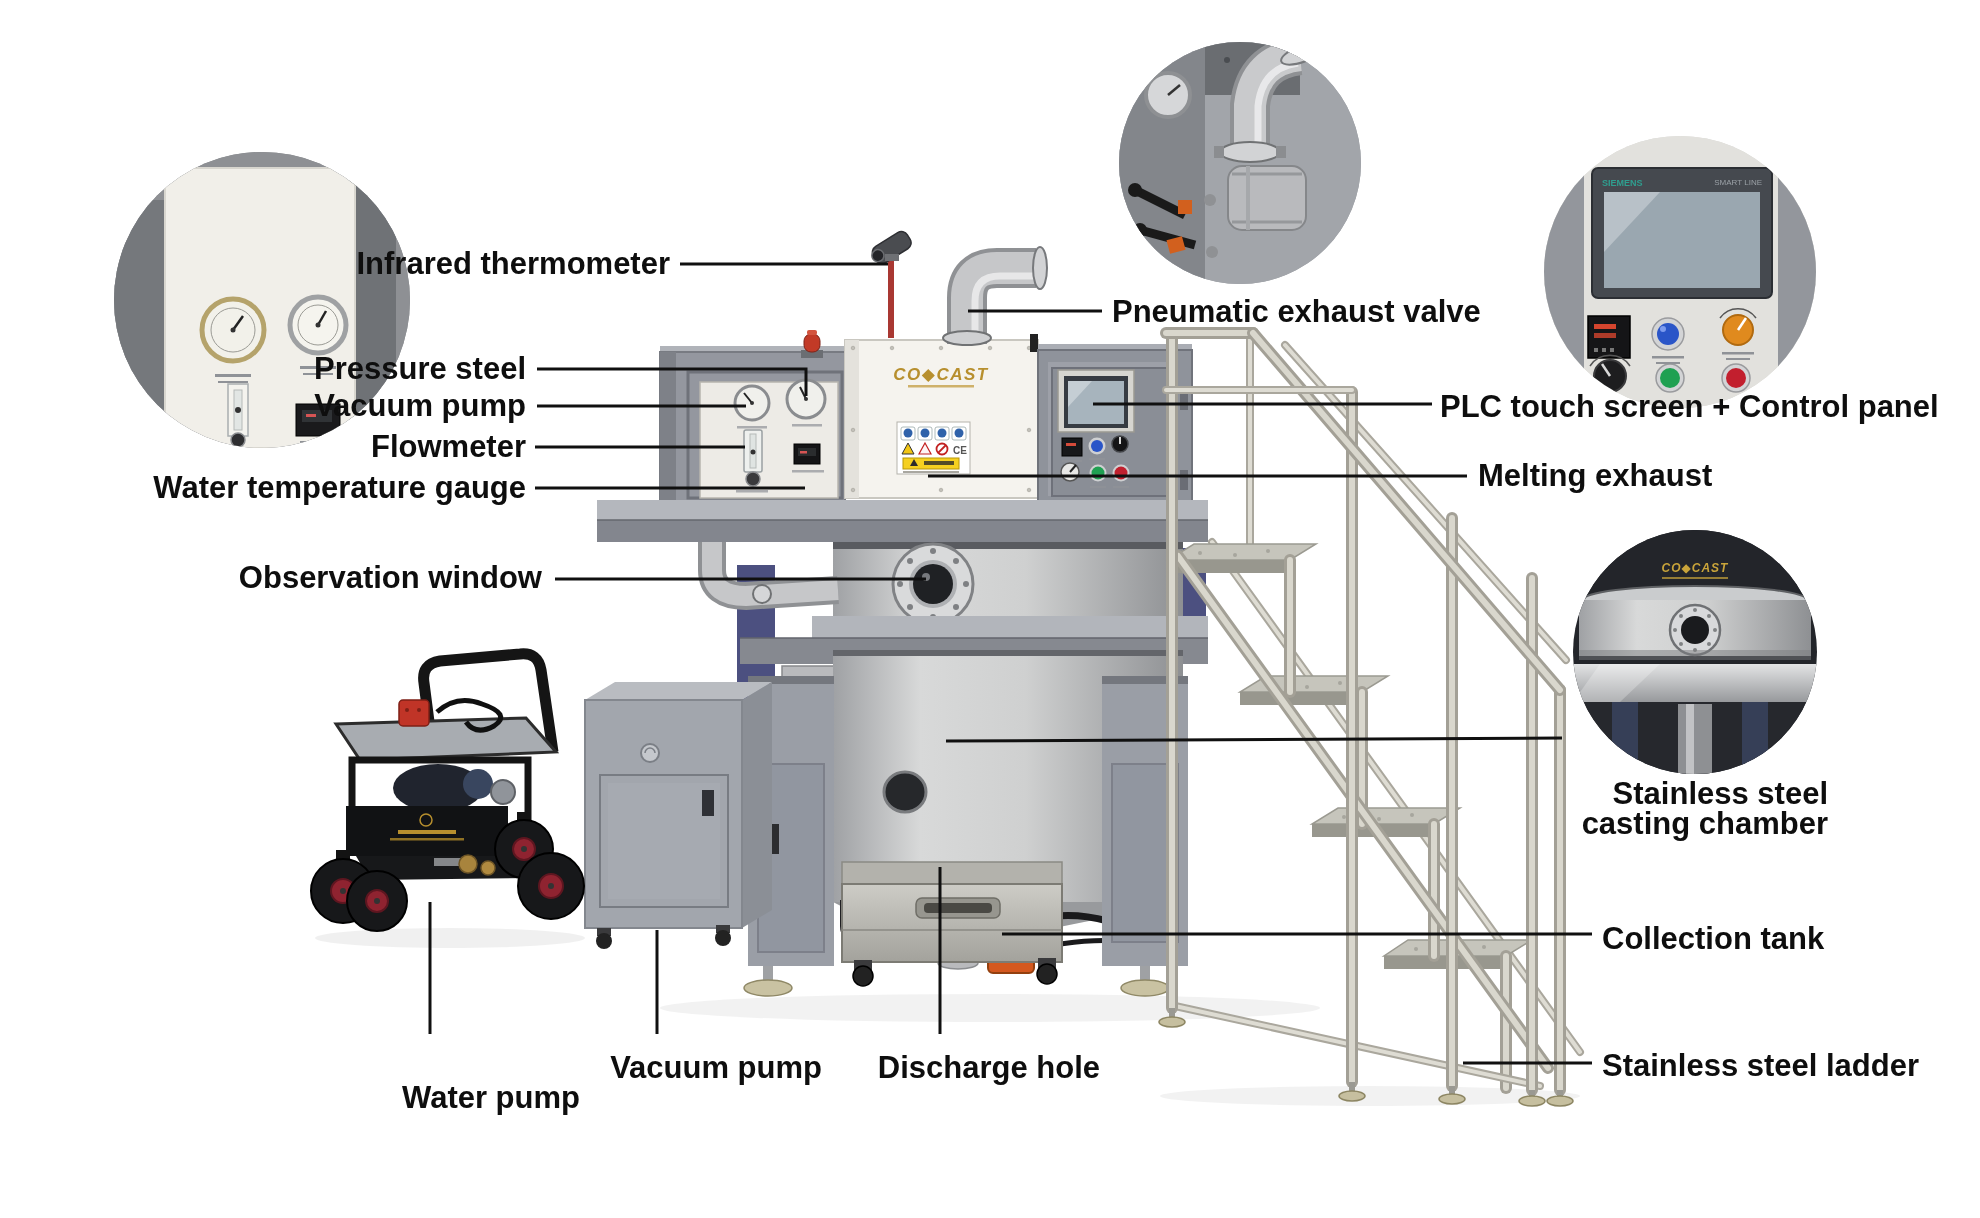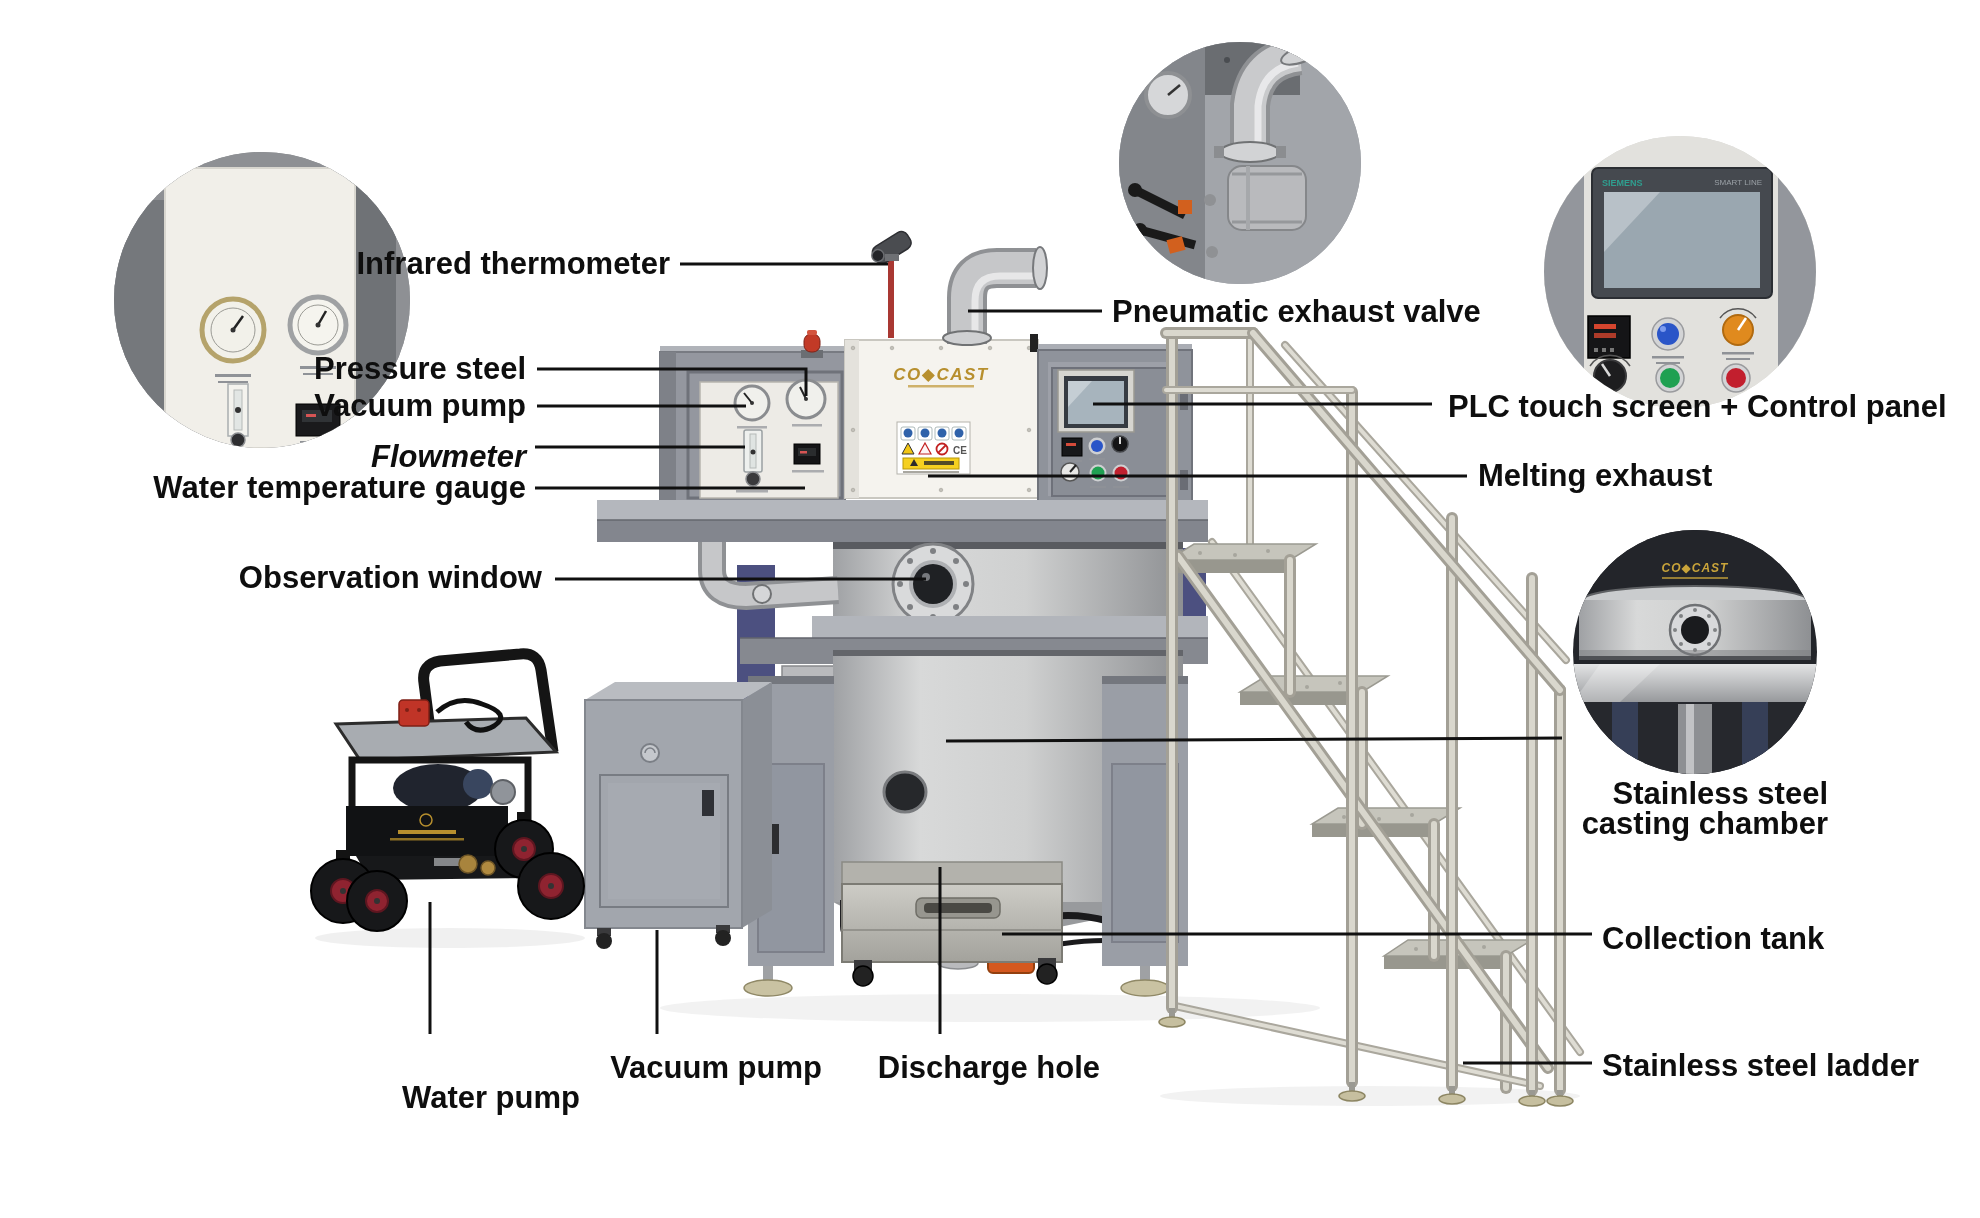--- a/index.html
+++ b/index.html
@@ -590,25 +590,25 @@
     <path class="leader" d="M 1463 1063 H 1592"></path>
     <path class="leader" d="M 430 902 V 1034"></path>
     <path class="leader" d="M 657 930 V 1034"></path>
     <path class="leader" d="M 940 867 V 1034"></path>
   </g>
 </svg>
 
 <div class="lbl" style="right:1310px;top:247px;">Infrared thermometer</div>
 <div class="lbl" style="right:1454px;top:352px;">Pressure steel</div>
 <div class="lbl" style="right:1454px;top:389px;">Vacuum pump</div>
-<div class="lbl" style="right:1454px;top:440px;font-style:italic;">Flowmeter</div>
+<div class="lbl" style="right:1454px;top:430px;">Flowmeter</div>
 <div class="lbl" style="right:1454px;top:471px;">Water temperature gauge</div>
 <div class="lbl" style="right:1438px;top:561px;">Observation window</div>
 <div class="lbl" style="left:1112px;top:295px;">Pneumatic exhaust valve</div>
-<div class="lbl" style="left:1440px;top:390px;margin-left:8px;">PLC touch screen + Control panel</div>
+<div class="lbl" style="left:1440px;top:390px;">PLC touch screen + Control panel</div>
 <div class="lbl" style="left:1478px;top:459px;">Melting exhaust</div>
 <div class="lbl center" style="left:1548px;width:280px;top:779px;">Stainless steel casting chamber</div>
 <div class="lbl" style="left:1602px;top:922px;">Collection tank</div>
 <div class="lbl" style="left:1602px;top:1049px;">Stainless steel ladder</div>
 <div class="lbl center" style="left:280px;width:300px;top:1053px;margin-top:30px;">Water pump</div>
 <div class="lbl center" style="left:522px;width:300px;top:1053px;">Vacuum pump</div>
 <div class="lbl center" style="left:800px;width:300px;top:1053px;">Discharge hole</div>
 
 </div>
 

